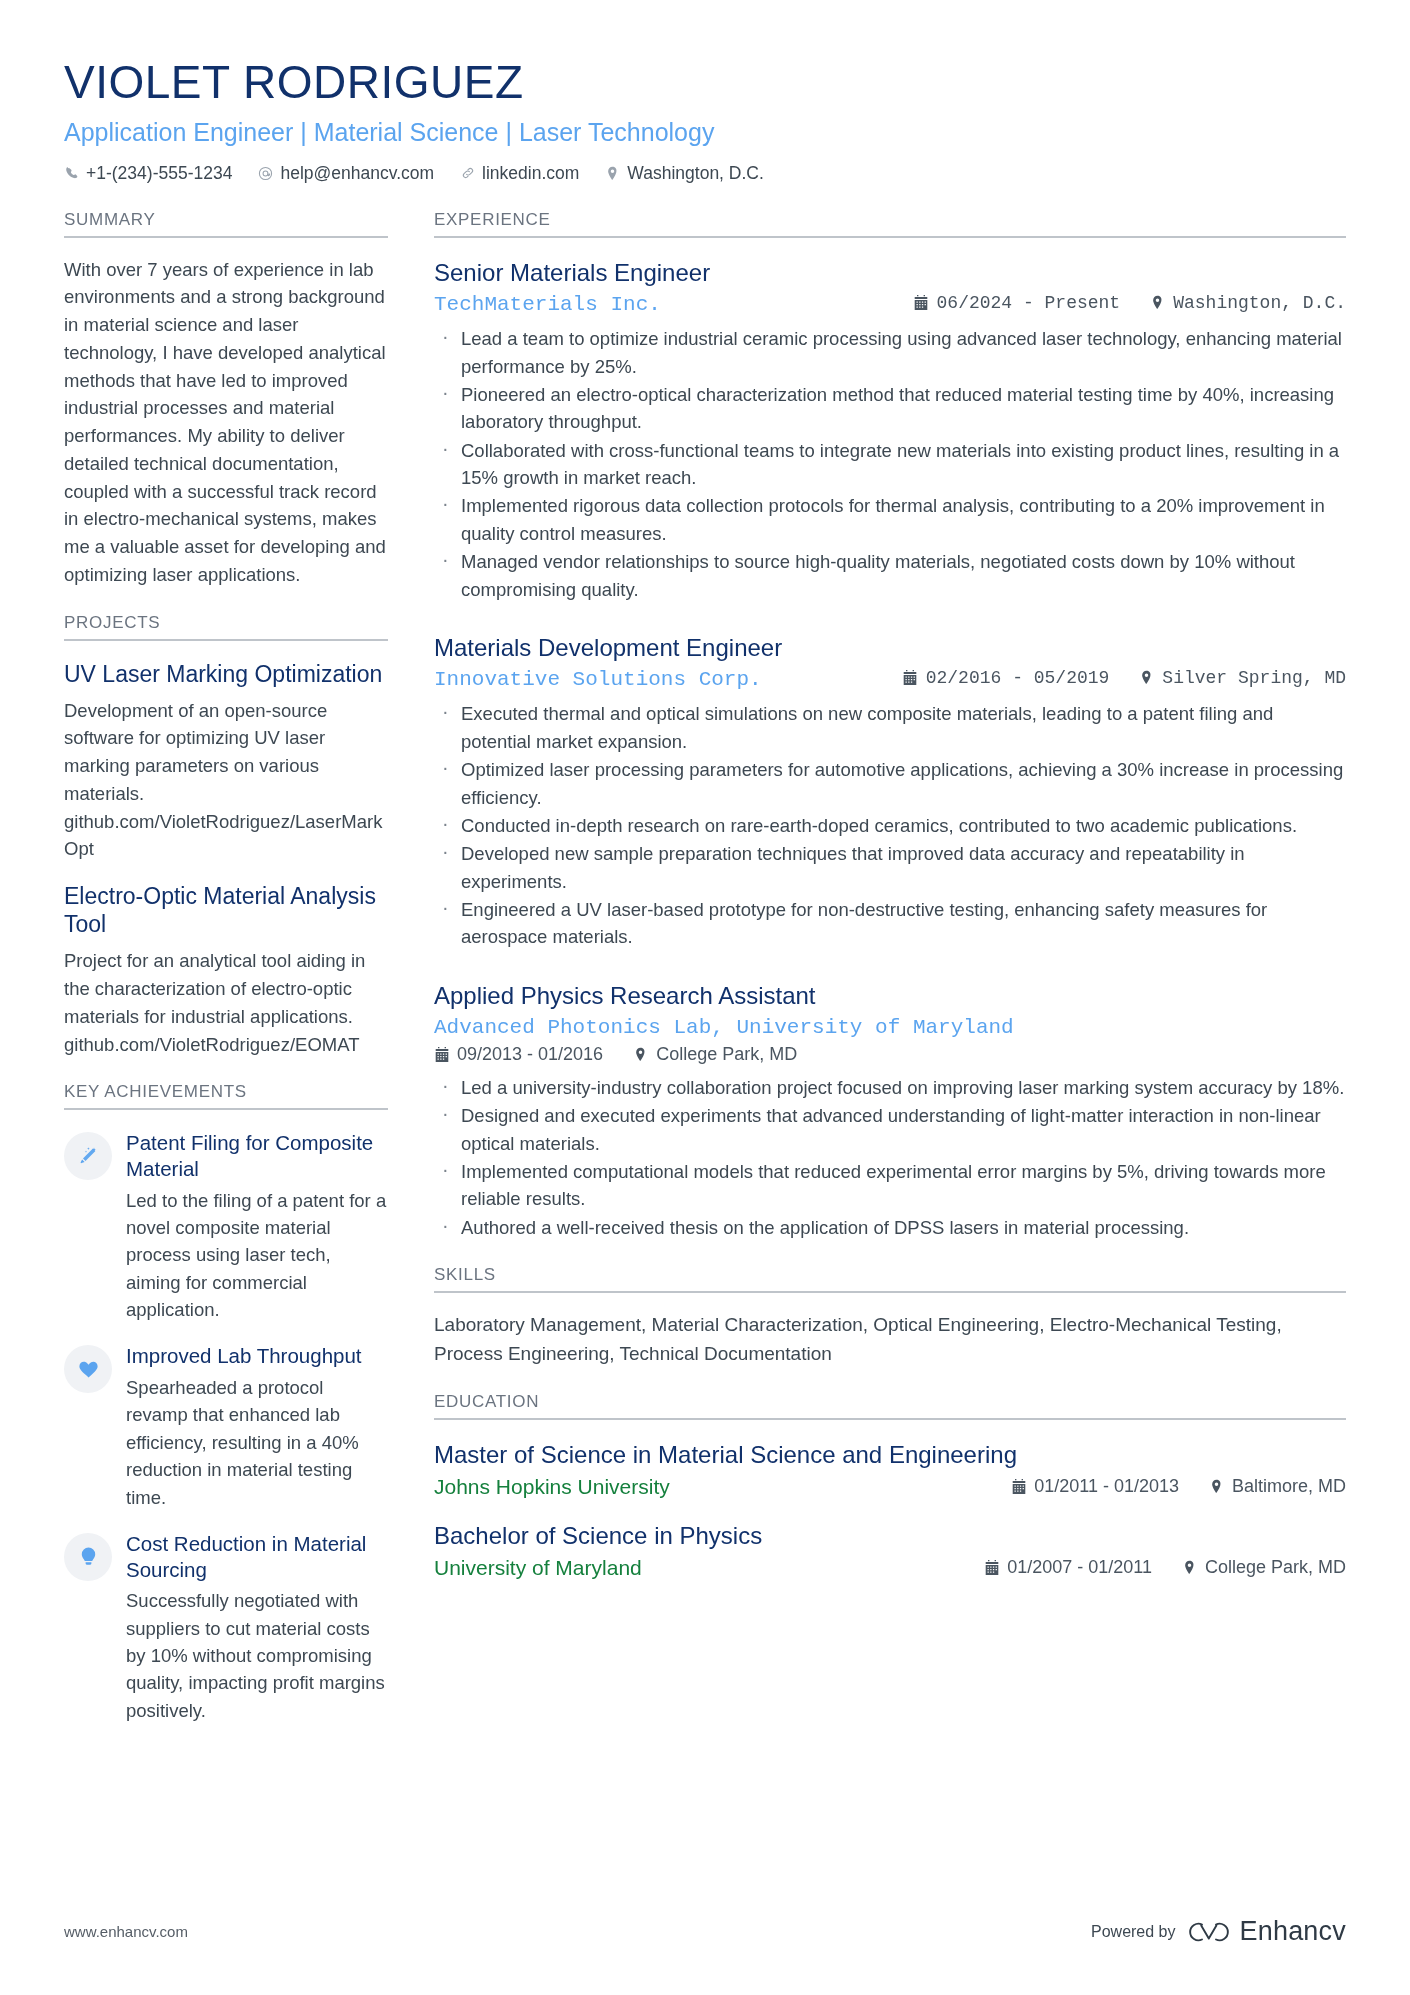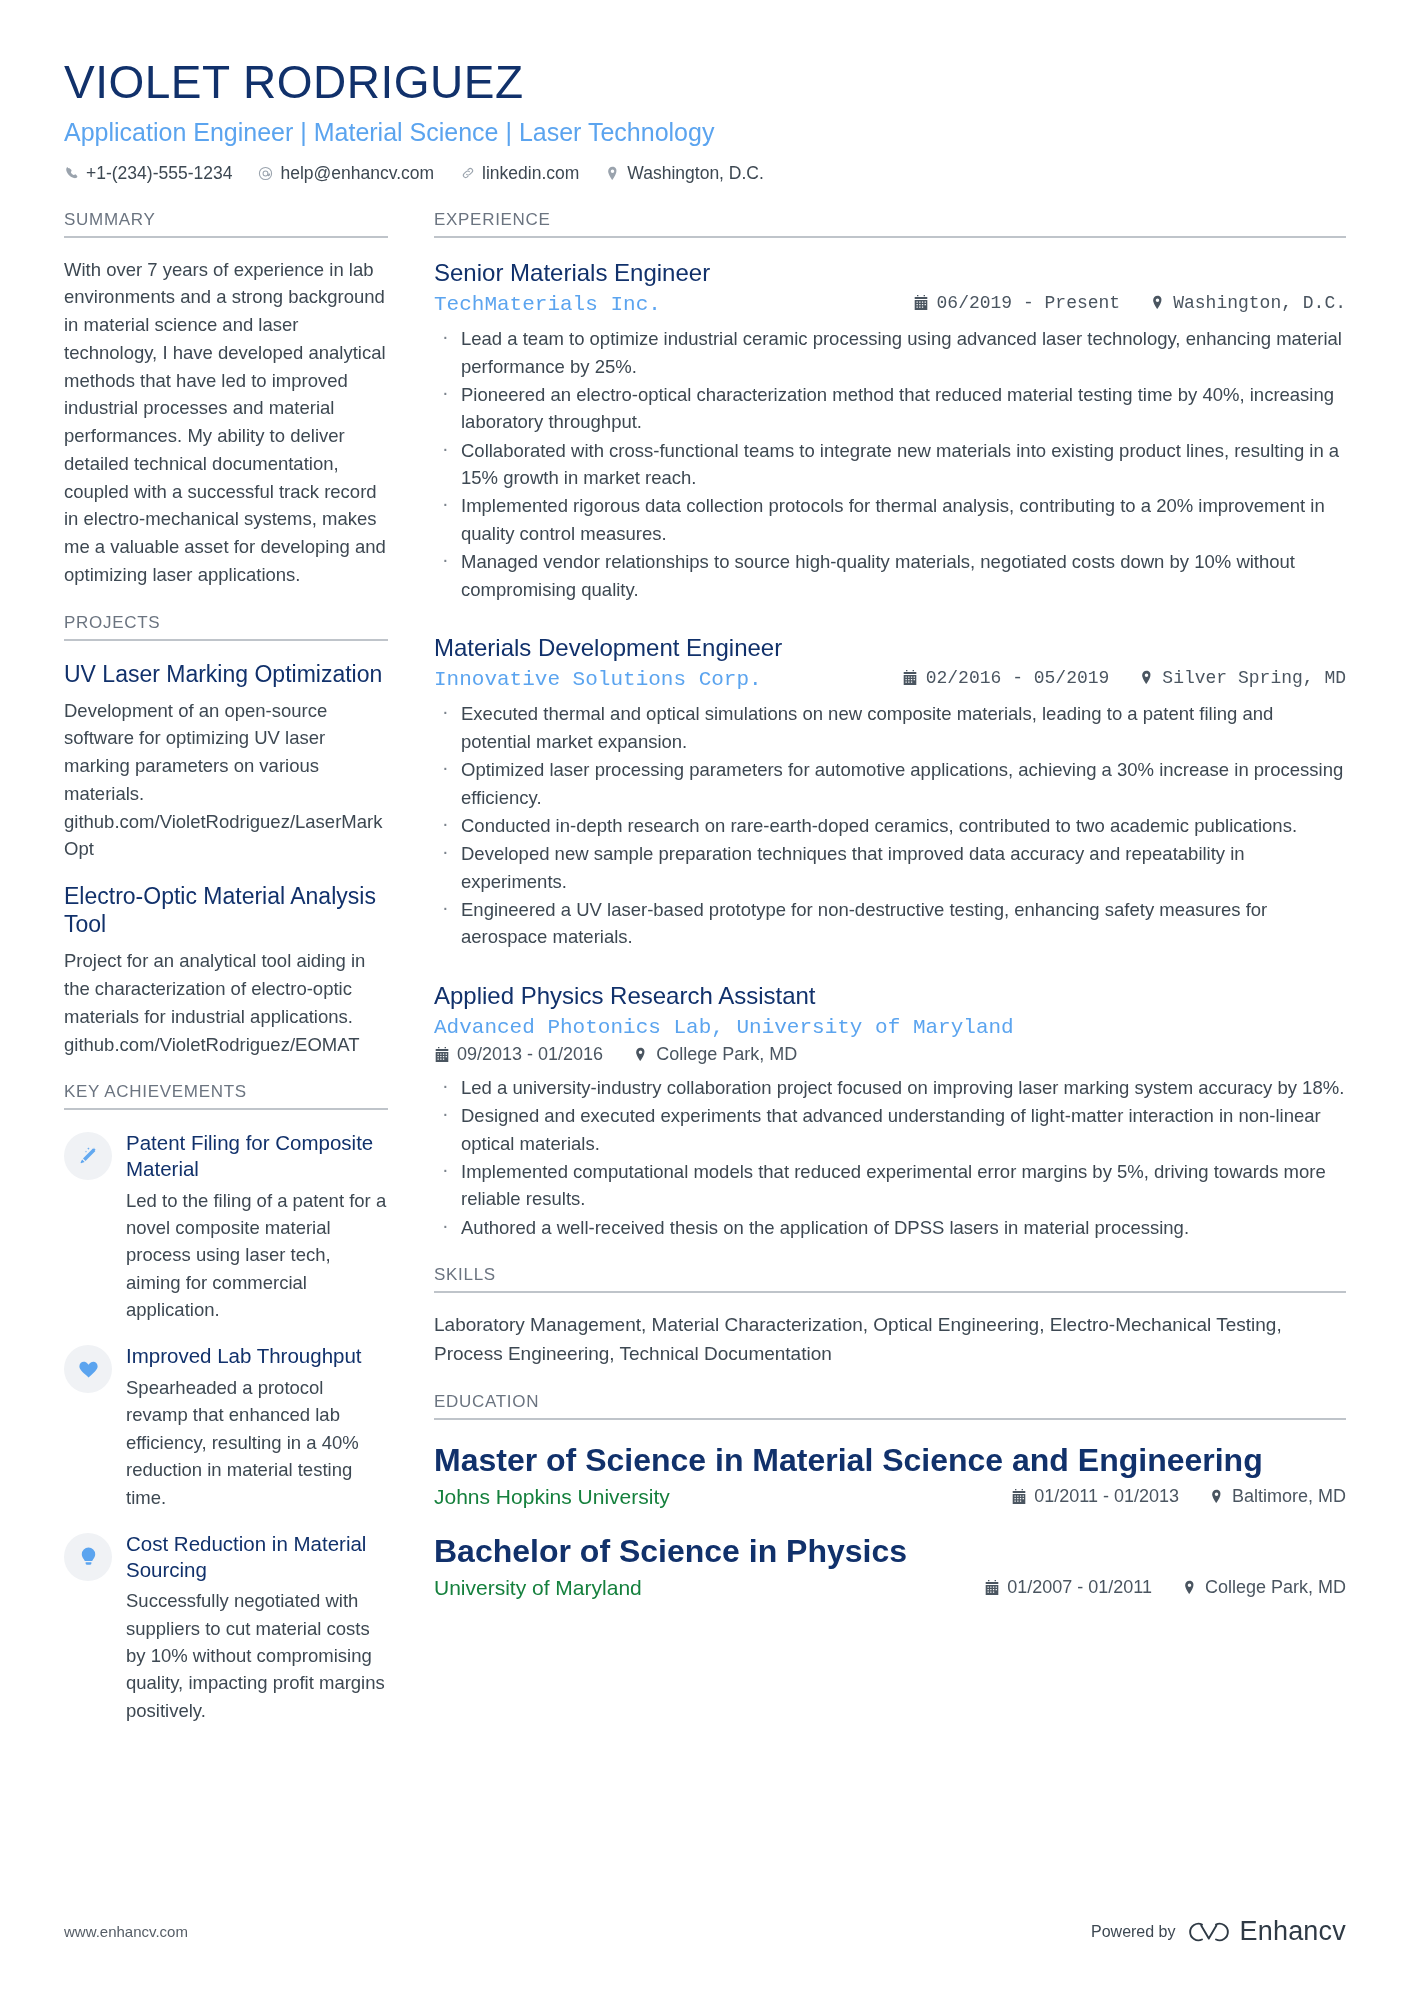--- a/index.html
+++ b/index.html
@@ -222,23 +222,23 @@
     margin-top: 18px;
     font-size: 19px;
     line-height: 1.5;
     color: #3d4852;
   }
 
   
   .edu { margin-top: 20px; }
   .edu + .edu { margin-top: 22px; }
   .edu-degree {
-    font-size: 32px;
+    font-size: 24px;
     color: #11316b;
-    font-weight: 700;
+    font-weight: 400;
     line-height: 1.25;
   }
   .edu-line {
     margin-top: 5px;
     display: flex;
     align-items: baseline;
     justify-content: space-between;
     gap: 18px;
     flex-wrap: wrap;
   }
@@ -423,21 +423,21 @@
           <div class="job-title">Senior Materials Engineer</div>
           <div class="job-line">
             <div class="job-company">TechMaterials Inc.</div>
             <div class="meta-group">
               <span class="meta-item">
                 <span class="micon">
                   <svg width="14" height="15" viewBox="0 0 14 15" fill="currentColor">
                       <path d="M3 0h1.4v1.3H3V0zm6.6 0H11v1.3H9.6V0zM.7 2h12.6v1.9H.7V2zm0 2.9h12.6V15H.7V4.9zm1.8 1.6v1.2h1.3V6.5H2.5zm2.7 0v1.2h1.3V6.5H5.2zm2.7 0v1.2h1.3V6.5H7.9zm2.7 0v1.2h1.3V6.5h-1.3zM2.5 9v1.2h1.3V9H2.5zm2.7 0v1.2h1.3V9H5.2zm2.7 0v1.2h1.3V9H7.9zm2.7 0v1.2h1.3V9h-1.3zM2.5 11.5v1.2h1.3v-1.2H2.5zm2.7 0v1.2h1.3v-1.2H5.2zm2.7 0v1.2h1.3v-1.2H7.9z"></path>
                     </svg>
                 </span>
-                <span>06/2019 - Present</span>
+                <span>06/2024 - Present</span>
               </span>
               <span class="meta-item">
                 <span class="micon">
                   <svg width="13" height="15" viewBox="0 0 14 16" fill="currentColor">
                       <path d="M7 .8C4.4.8 2.3 2.9 2.3 5.5c0 3.3 4 9 4.2 9.3.1.2.4.2.5 0 .2-.3 4.2-6 4.2-9.3C11.7 2.9 9.6.8 7 .8zm0 6.6a1.9 1.9 0 1 1 0-3.8 1.9 1.9 0 0 1 0 3.8z"></path>
                     </svg>
                 </span>
                 <span>Washington, D.C.</span>
               </span>
             </div>

